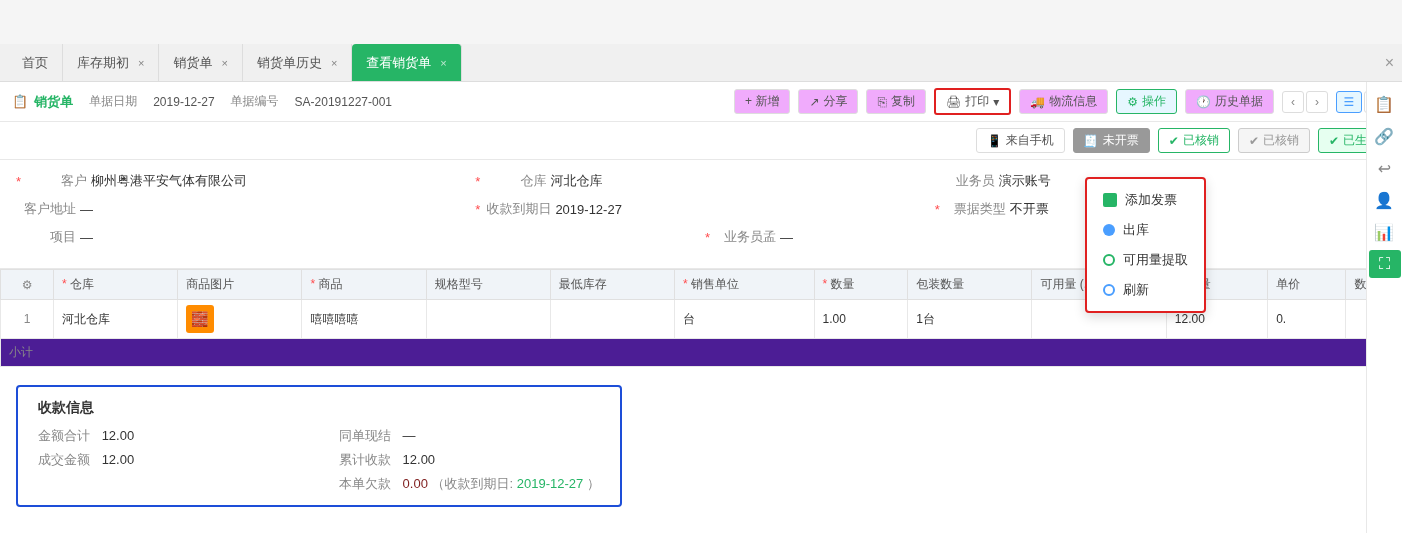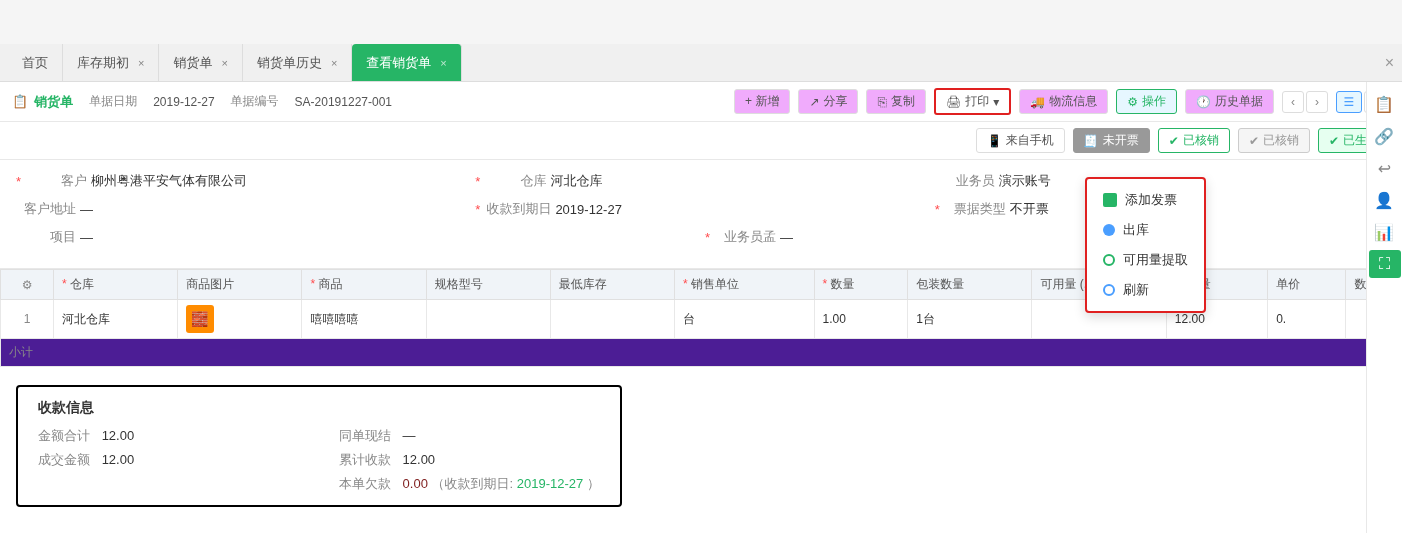--- a/index.html
+++ b/index.html
@@ -67,21 +67,21 @@
     tbody tr:nth-child(odd) { background: #fff; }
     tbody tr:nth-child(even) { background: #fafafa; }
     .subtotal-row td { background: #4c1d95; color: #888; }
     .gear-cell { text-align: center; color: #888; }
 
     
     .prod-img { width: 28px; height: 28px; background: #ff8c00; border-radius: 3px; display: inline-flex; align-items: center; justify-content: center; }
 
     
     .payment-box {
-      border: 2px solid #000000; border-radius: 4px; padding: 12px 20px; margin: 10px 16px; display: inline-block; min-width: 520px; background: #fff;
+      border: 2px solid #1d4ed8; border-radius: 4px; padding: 12px 20px; margin: 10px 16px; display: inline-block; min-width: 520px; background: #fff;
     }
     .payment-title { font-weight: bold; font-size: 14px; margin-bottom: 10px; }
     .payment-grid { display: grid; grid-template-columns: 1fr 1fr; gap: 6px 40px; font-size: 13px; }
     .pay-label { color: #888; }
     .pay-value { color: #333; }
     .pay-value.red { color: #7f1d1d; }
     .pay-value.green-link { color: #26b566; cursor: pointer; }
 
     
     .dropdown-menu {

